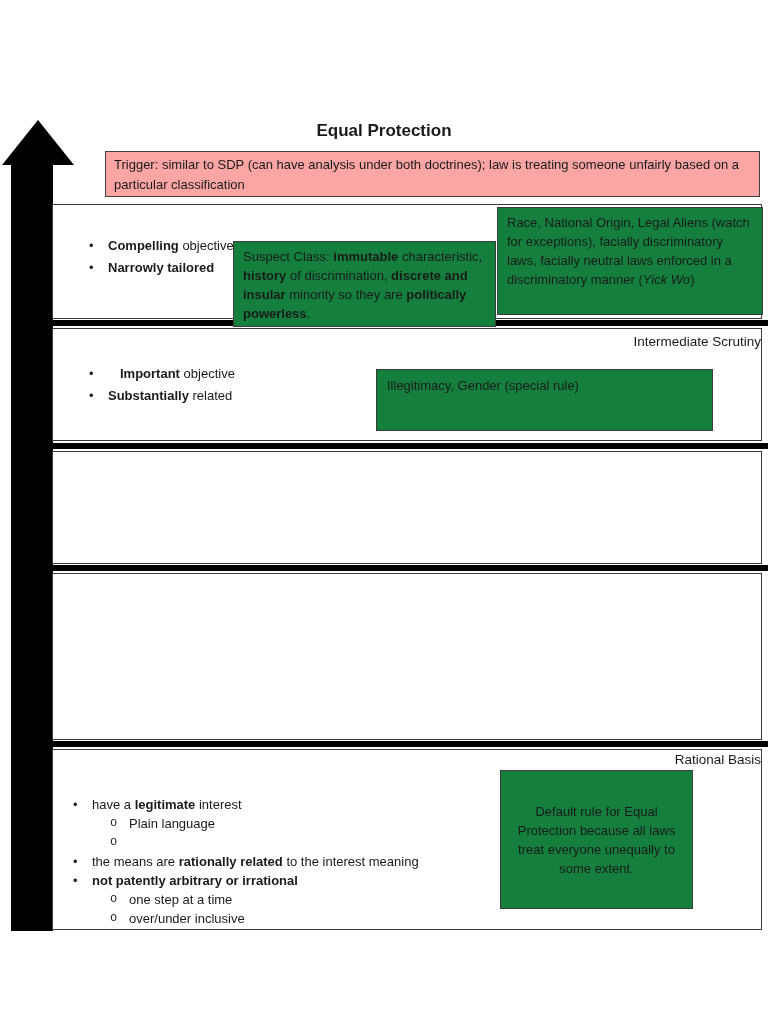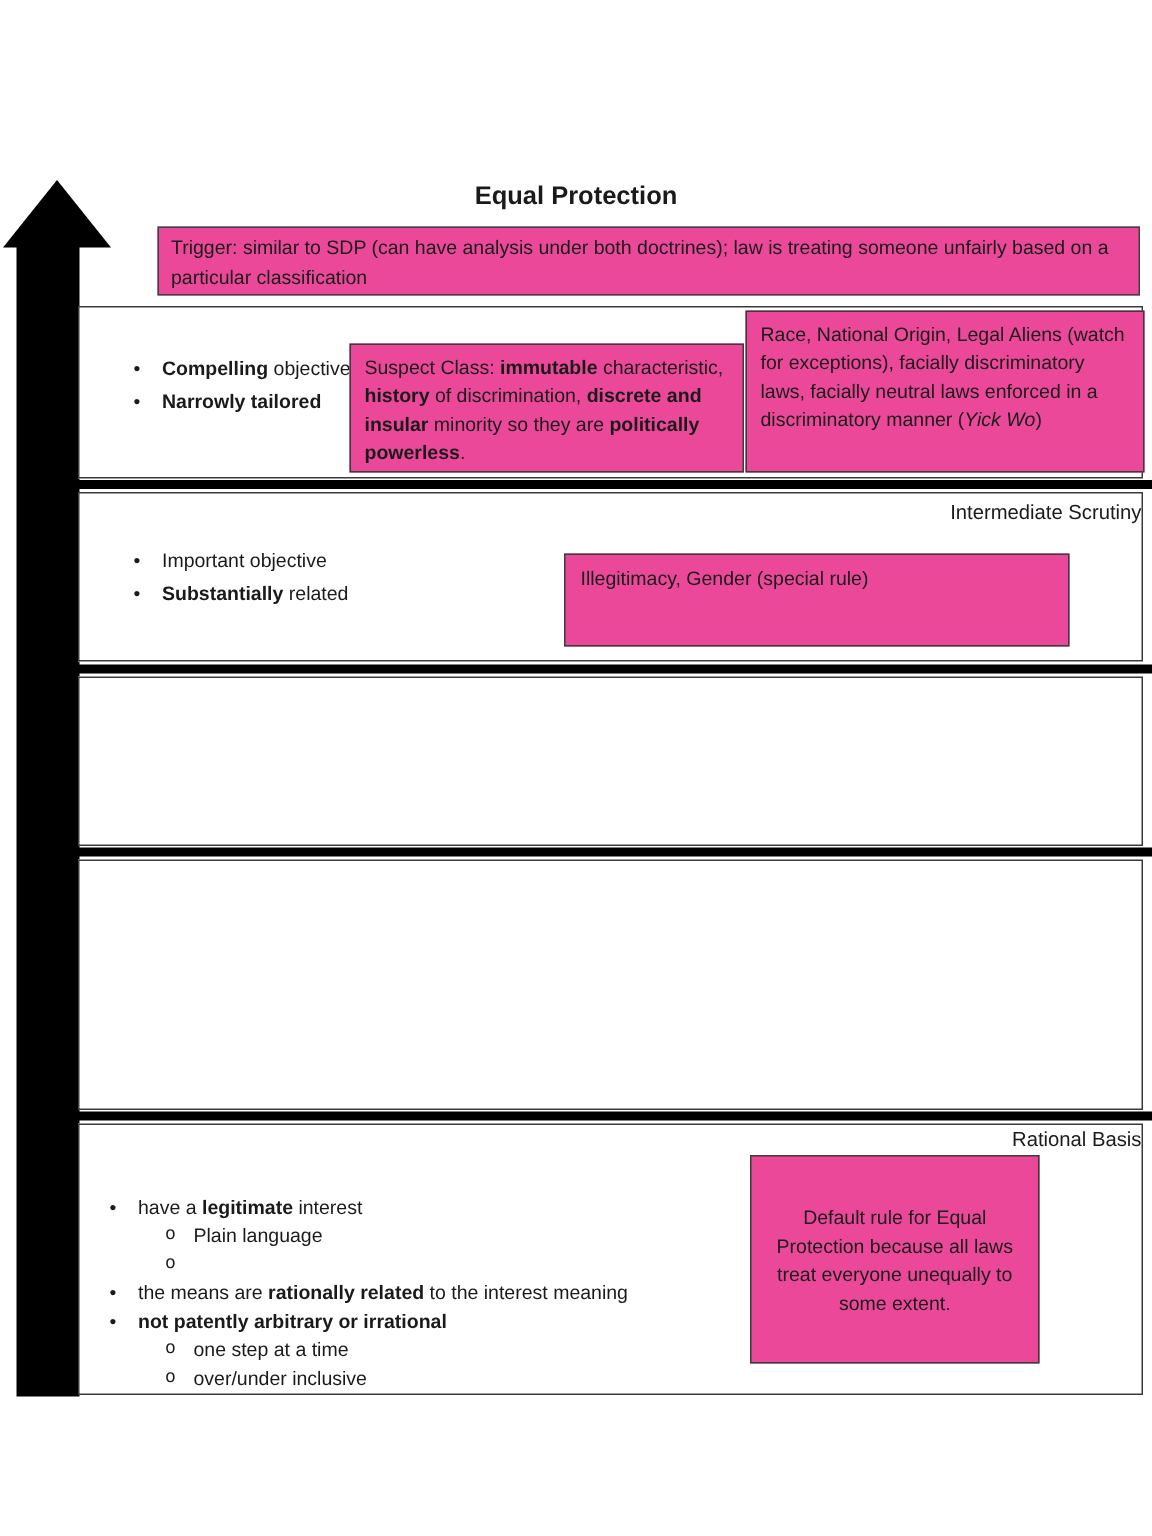--- a/index.html
+++ b/index.html
@@ -17,21 +17,21 @@
   }
   .arrow-shaft { position:absolute; left:11px; top:163px; width:42px; height:768px; background:#000000; }
 
   .doc-title {
     position:absolute; left:0; top:121px; width:768px; text-align:center;
     font-size:17px; font-weight:700;
   }
 
   .trigger-box {
     position:absolute; left:105px; top:151px; width:655px; height:46px;
-    border:1.4px solid #404040; background:#ec4899;
+    border:1.4px solid #404040; background:#fca5a5;
     padding:3px 8px; font-size:13px; line-height:20px;
   }
 
   .tier {
     position:absolute; left:52px; width:710px;
     border:1.6px solid #3b3b3b; background:#ffffff;
   }
   .tier-strict       { top:204px; height:115px; }
   .tier-intermediate { top:328px; height:113px; }
   .tier-empty-1      { top:451px; height:113px; }
@@ -50,24 +50,24 @@
   .b-row { position:absolute; display:flex; font-size:13px; line-height:19px; white-space:nowrap; }
   .b-row .m1 { width:19px; flex:0 0 19px; }
   .b-row .m2 { width:19px; flex:0 0 19px; font-family:"Liberation Mono", monospace; font-size:12px; }
 
   .tier-strict .row-0 { left:36px; top:31px; }
   .tier-strict .row-1 { left:36px; top:53px; }
   .tier-intermediate .row-0 { left:36px; top:35px; }
   .tier-intermediate .row-1 { left:36px; top:57px; }
 
   .float-box {
-    position:absolute; background:#ec4899; border:1.6px solid #3b3b3b;
+    position:absolute; background:#15803d; border:1.6px solid #3b3b3b;
     font-size:13px; line-height:19px;
   }
-  .suspect-box { left:180px; top:24px; width:263px; height:86px; padding:5px 9px; z-index:5; }
+  .suspect-box { left:180px; top:36px; width:263px; height:86px; padding:5px 9px; z-index:5; }
   .race-box    { left:444px; top:2px;  width:266px; height:108px; padding:5px 9px; }
   .illeg-box   { left:323px; top:40px; width:337px; height:62px; padding:6px 10px; border-width:1.4px; }
   .default-box {
     left:447px; top:20px; width:193px; height:139px; padding:0 12px; border-width:1.4px;
     display:flex; align-items:center; justify-content:flex-end; text-align:center;
   }
 
   .rb-intro { position:absolute; left:10px; top:25px; font-size:13px; line-height:19px; }
   .tier-rational .lvl1 { left:20px; }
   .tier-rational .lvl1 .bullet-text { }
@@ -112,21 +112,21 @@
     <div class="float-box race-box">
       <span><span>Race, National Origin, Legal Aliens (watch for exceptions), facially discriminatory laws, facially neutral laws enforced in a discriminatory manner (</span><span style="font-style: italic;">Yick Wo</span><span>)</span></span>
     </div>
   </div>
   <div class="bar bar-1"></div>
 
   <div class="tier tier-intermediate">
     <div class="tier-header">Intermediate Scrutiny</div>
     <div class="b-row row-0">
       <span class="m1">•</span>
-      <span class="bullet-text"><span style="font-weight: 400;">Important</span><span> objective</span></span>
+      <span class="bullet-text"><span style="font-weight: 700; margin-left: 12px;">Important</span><span> objective</span></span>
     </div>
     <div class="b-row row-1">
       <span class="m1">•</span>
       <span class="bullet-text"><span style="font-weight: 700;">Substantially</span><span> related</span></span>
     </div>
     <div class="float-box illeg-box">
       <span>Illegitimacy, Gender (special rule)</span>
     </div>
   </div>
   <div class="bar bar-2"></div>

